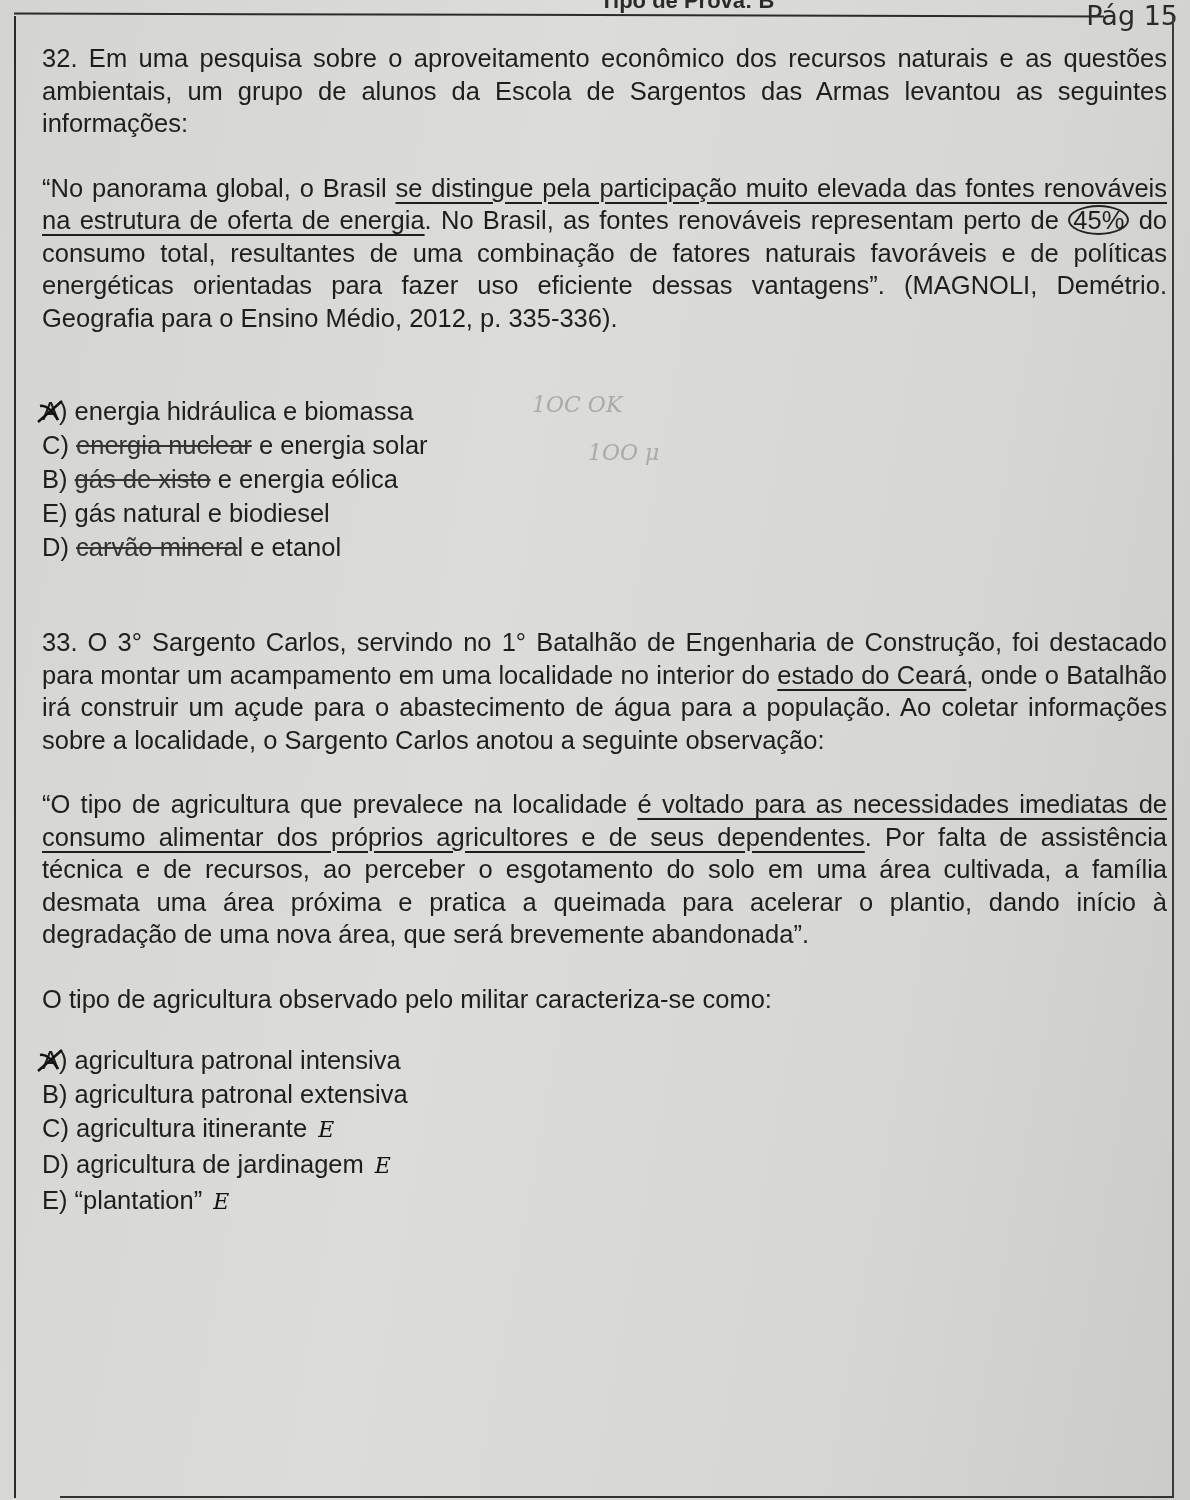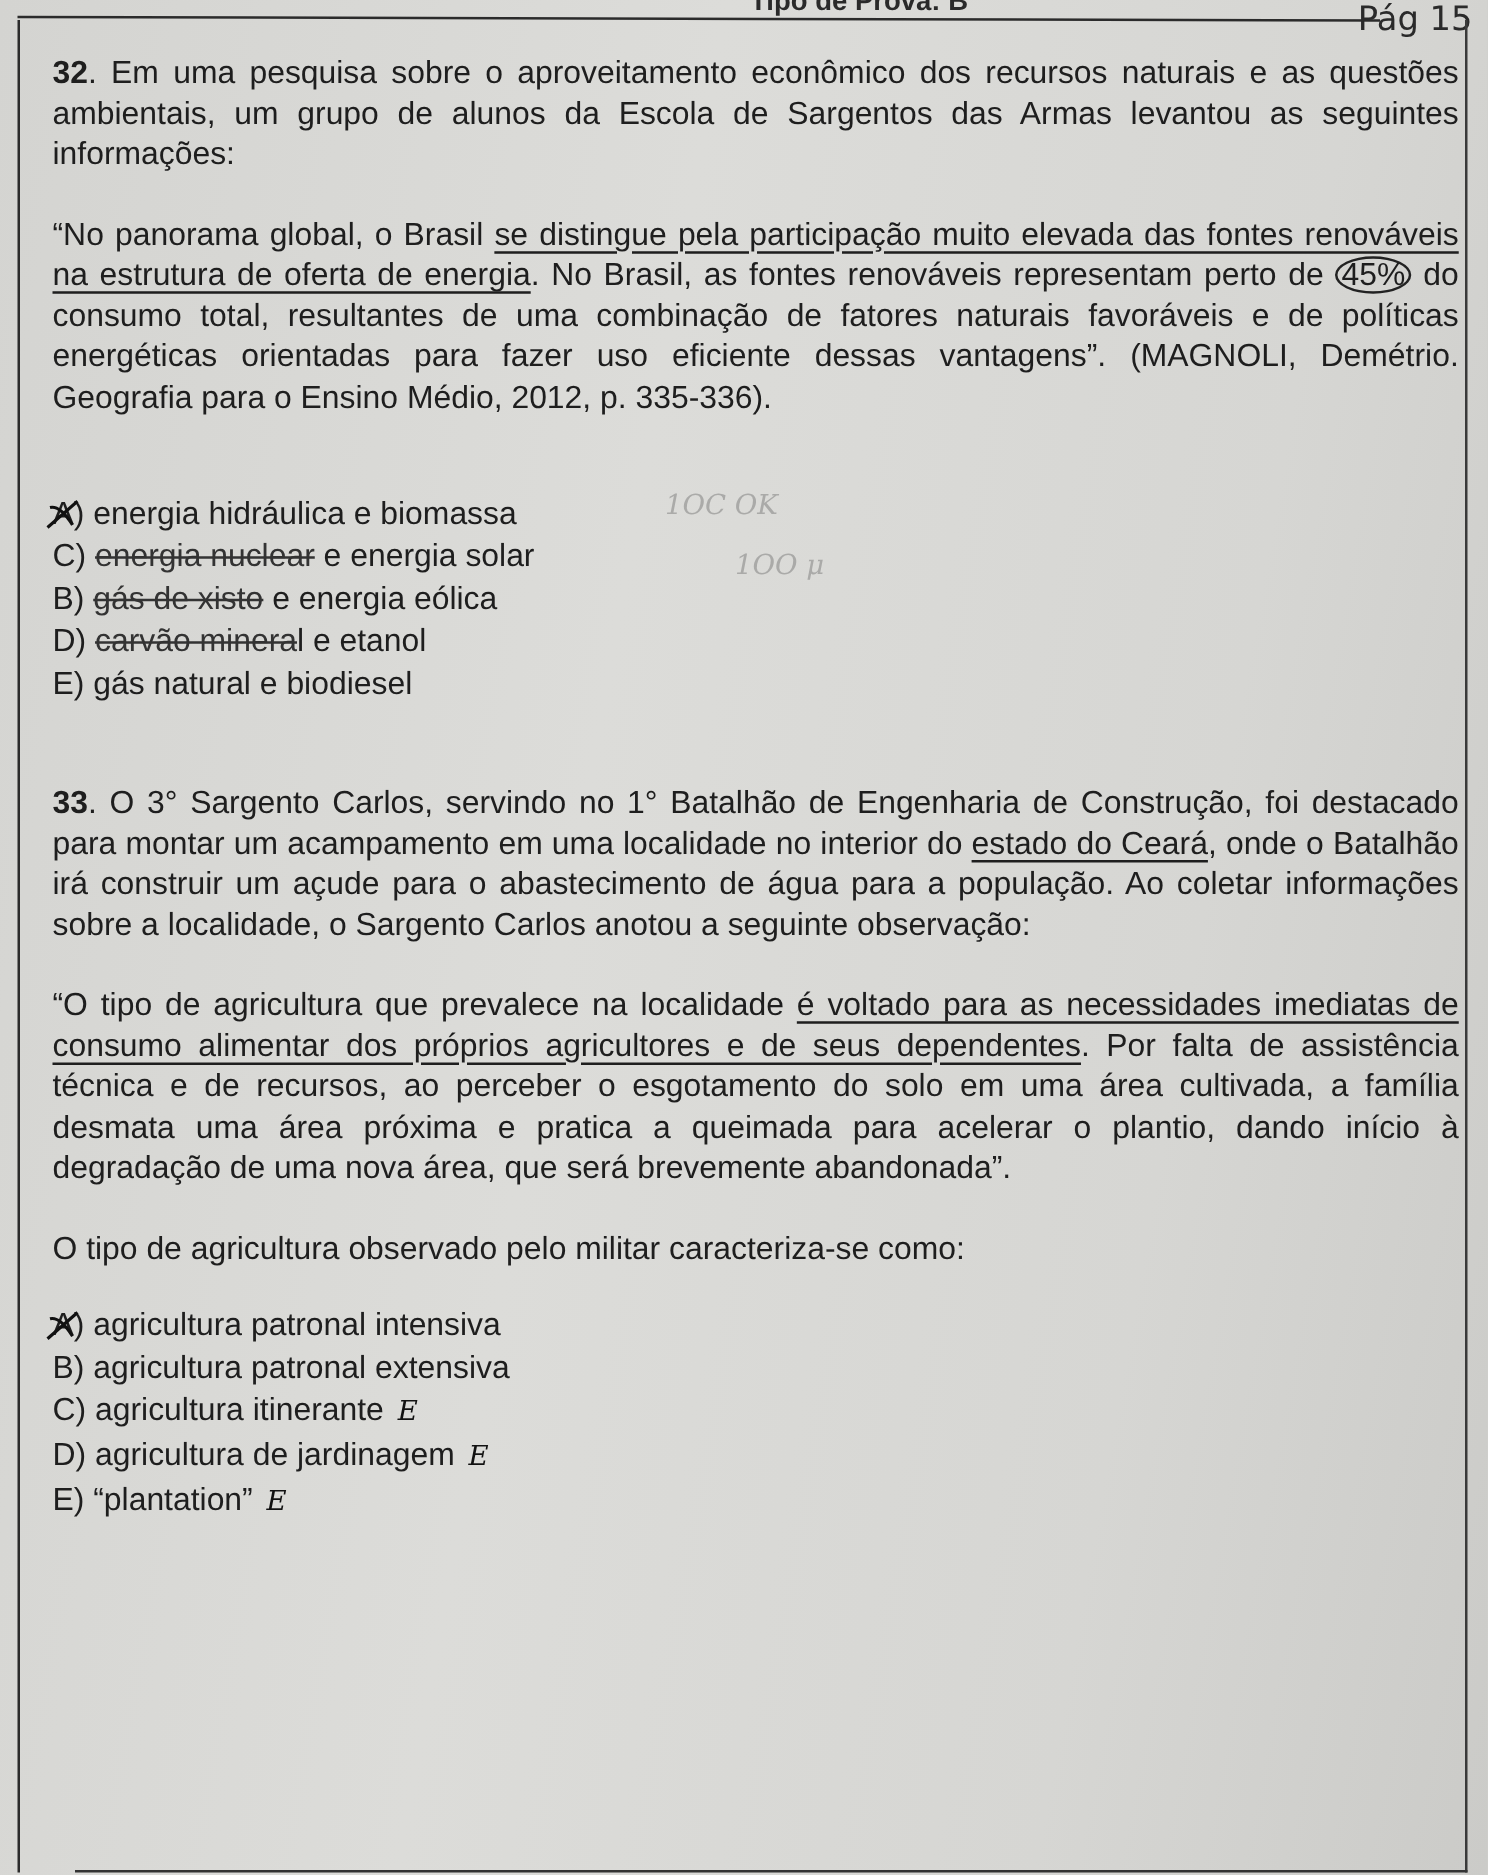--- a/index.html
+++ b/index.html
@@ -30,21 +30,21 @@
   .frame {
     position: absolute; left: 14px; top: 16px; width: 1160px; height: 1482px;
     border-left: 2px solid #2b2b2b; border-right: 2px solid #3a3a3a;
     box-sizing: border-box;
   }
   .content {
     position: absolute; left: 42px; top: 42px; width: 1125px;
     font-size: 25.5px; line-height: 32.5px;
   }
   .block { margin: 0; text-align: justify; text-align-last: left; }
-  .qnum { font-weight: bold; }
+  .qnum { font-weight: normal; }
   .gap-lg { height: 32px; }
   .gap-md { height: 28px; }
   .options { margin: 0; padding: 0; list-style: none; line-height: 34px; }
   .opt { display: block; position: relative; }
   .strike { text-decoration: line-through; text-decoration-thickness: 2px; color: #333; }
   .ul { text-decoration: underline; text-decoration-thickness: 2px; text-underline-offset: 5px; }
   .circled {
     display: inline-block; border: 2px solid #222; border-radius: 50%;
     padding: 0 3px; line-height: 26px;
   }
@@ -93,26 +93,26 @@
         </li>
         <li class="opt">
           <span>C)</span>
           <span class="strike">energia nuclear</span><span> e energia solar</span>
         </li>
         <li class="opt">
           <span>B)</span>
           <span class="strike">gás de xisto</span><span> e energia eólica</span>
         </li>
         <li class="opt">
+          <span>E)</span>
+          <span>gás natural e biodiesel</span>
+        </li>
+        <li class="opt">
           <span>D)</span>
           <span class="strike">carvão minera</span><span>l e etanol</span>
-        </li>
-        <li class="opt">
-          <span>E)</span>
-          <span>gás natural e biodiesel</span>
         </li>
       </ul>
     </section>
 
     <div style="height:62px"></div>
 
     <section>
       <p class="block"><span class="qnum">33</span><span>. O 3° Sargento Carlos, servindo no 1° Batalhão de Engenharia de Construção, foi destacado para montar um acampamento em uma localidade no interior do </span><span class="ul">estado do Ceará</span><span>, onde o Batalhão irá construir um açude para o abastecimento de água para a população. Ao coletar informações sobre a localidade, o Sargento Carlos anotou a seguinte observação:</span></p>
       <div class="gap-lg"></div>
       <p class="block"><span>“O tipo de agricultura que prevalece na localidade </span><span class="ul">é voltado para as necessidades imediatas de consumo alimentar dos próprios agricultores e de seus dependentes</span><span>. Por falta de assistência técnica e de recursos, ao perceber o esgotamento do solo em uma área cultivada, a família desmata uma área próxima e pratica a queimada para acelerar o plantio, dando início à degradação de uma nova área, que será brevemente abandonada”.</span></p>

